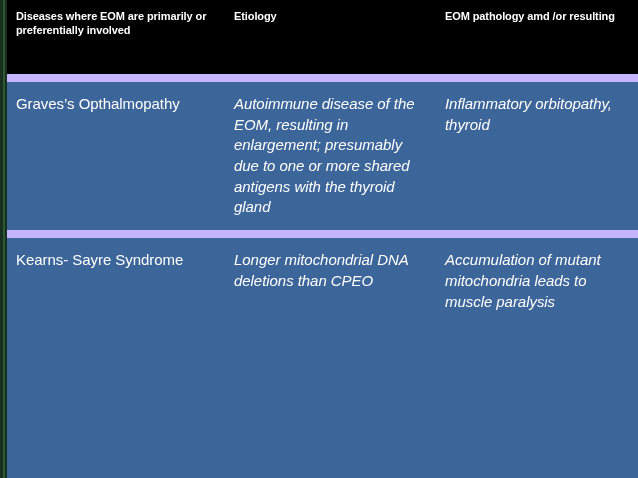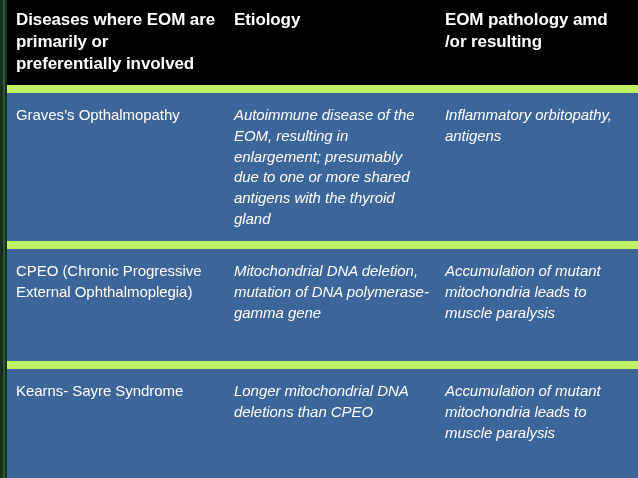--- a/index.html
+++ b/index.html
@@ -42,21 +42,21 @@
   col.c2 { width: 211px; }
   col.c3 { width: 201px; }
 
   
   thead tr.header-row {
     background: #000000;
   }
   thead th {
     background: #000000;
     color: #FFFFFF;
-    font-size: 17px;
+    font-size: 11px;
     font-weight: bold;
     text-align: left;
     vertical-align: top;
     line-height: 1.30;
     padding: 9px 10px 10px 16px;
     height: 78px;
     box-sizing: border-box;
     letter-spacing: -0.1px;
   }
   thead th.col2, thead th.col3 {
@@ -68,21 +68,21 @@
   tbody td {
     background: #3C6599;
     color: #FFFFFF;
     font-size: 15px;
     font-weight: normal;
     text-align: left;
     vertical-align: top;
     line-height: 1.38;
     padding: 12px 12px 12px 16px;
     box-sizing: border-box;
-    border-top: 8px solid #bef264;
+    border-top: 8px solid #c4b5fd;
     letter-spacing: -0.05px;
   }
   tbody td.col2, tbody td.col3 {
     padding-left: 8px;
     padding-right: 6px;
     font-style: italic;
   }
   tbody tr.row-graves td { height: 148px; }
   tbody tr.row-cpeo   td { height: 120px; }
   tbody tr.row-kearns td { height: 128px; }
@@ -116,26 +116,21 @@
       <tr class="header-row">
         <th class="col1">Diseases where EOM are primarily or preferentially involved</th>
         <th class="col2">Etiology</th>
         <th class="col3">EOM pathology amd /or resulting</th>
       </tr>
     </thead>
     <tbody>
       <tr class="row-graves">
         <td class="col1">Graves’s Opthalmopathy</td>
         <td class="col2">Autoimmune disease of the EOM, resulting in enlargement; presumably due to one or more shared antigens with the thyroid gland</td>
-        <td class="col3">Inflammatory orbitopathy, antigens</td>
-      </tr>
-      <tr class="row-cpeo">
-        <td class="col1">CPEO (Chronic Progressive External Ophthalmoplegia)</td>
-        <td class="col2">Mitochondrial DNA deletion, mutation of DNA polymerase-gamma gene</td>
-        <td class="col3">Accumulation of mutant mitochondria leads to muscle paralysis</td>
+        <td class="col3">Inflammatory orbitopathy, thyroid</td>
       </tr>
       <tr class="row-kearns">
         <td class="col1">Kearns- Sayre Syndrome</td>
         <td class="col2">Longer mitochondrial DNA deletions than CPEO</td>
         <td class="col3">Accumulation of mutant mitochondria leads to muscle paralysis</td>
       </tr>
     </tbody>
   </table>
 
   <div class="bottom-fill"></div>

